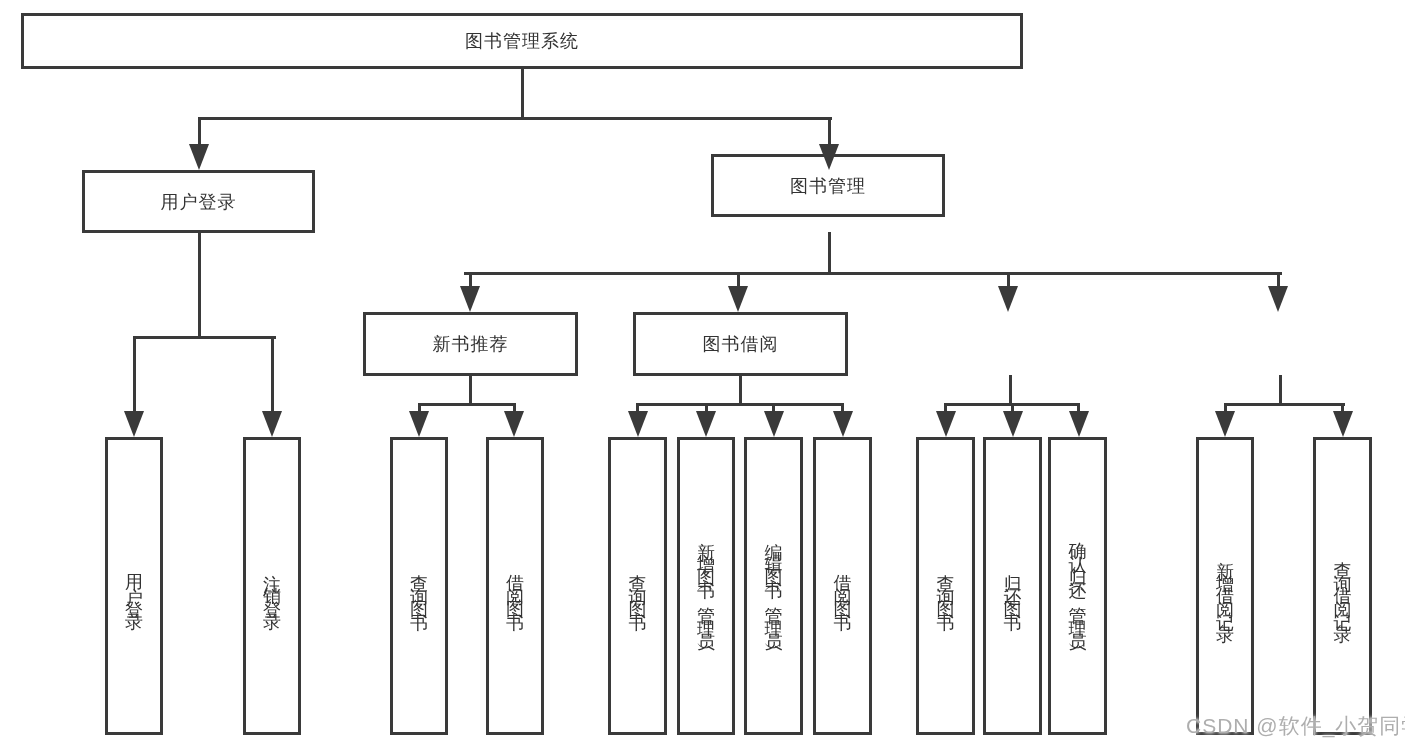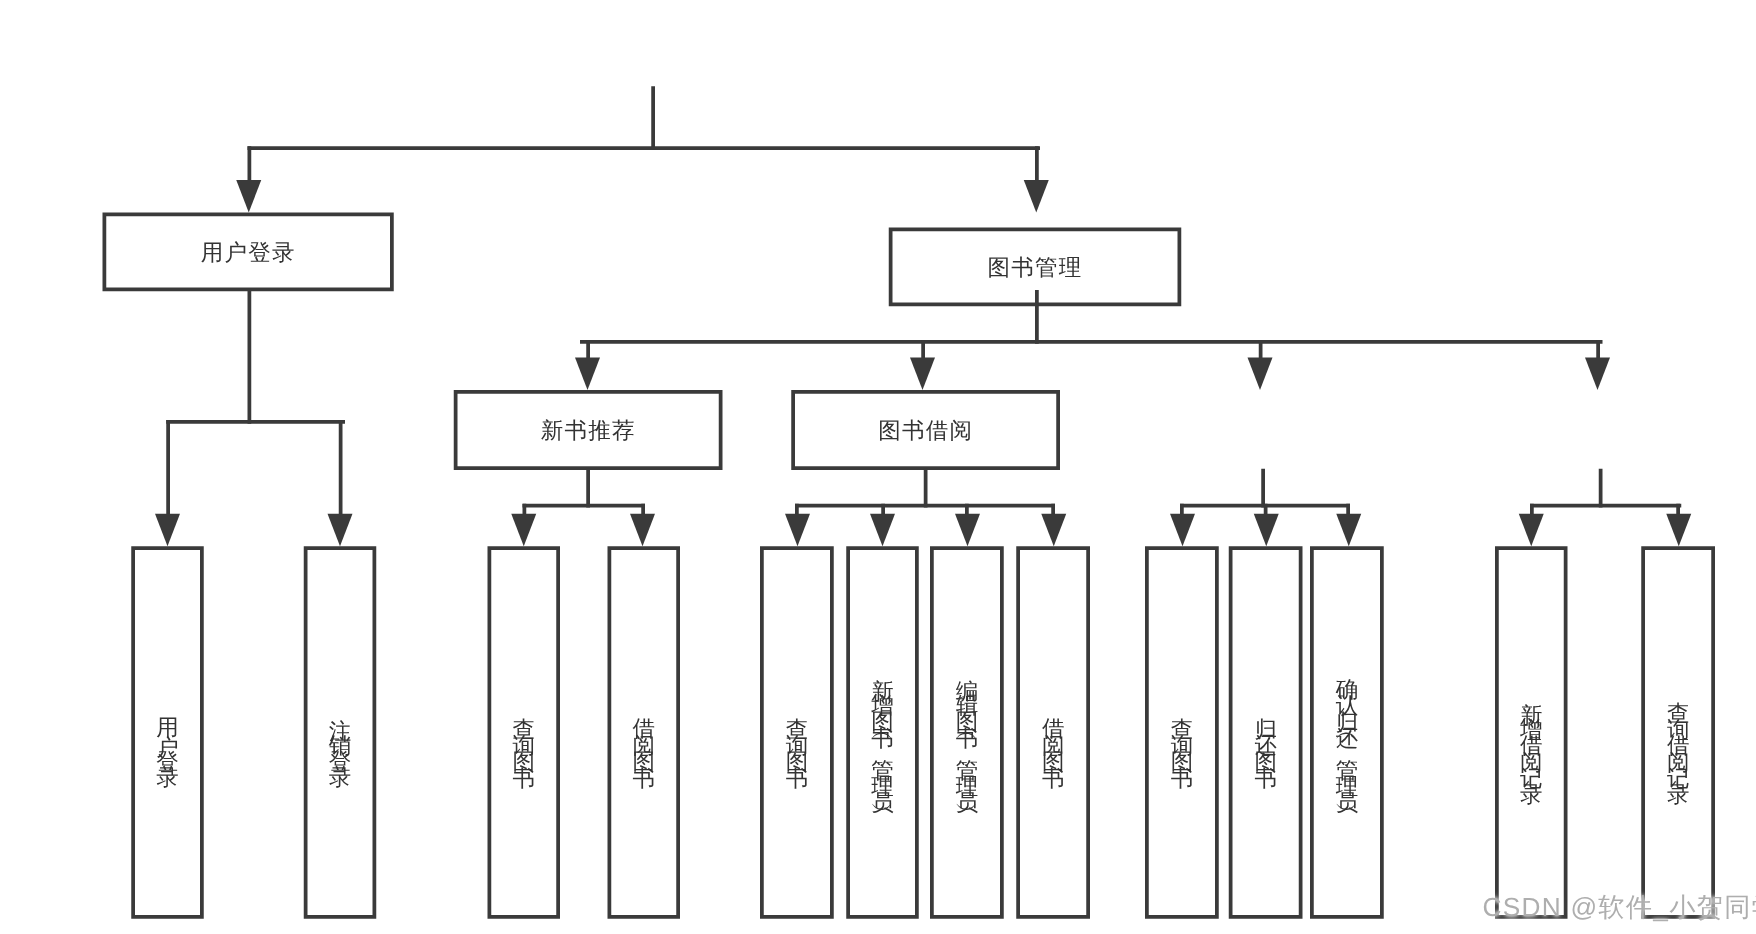--- a/index.html
+++ b/index.html
@@ -31,25 +31,28 @@
     position:absolute; left:1186px; top:712px; font-size:21px; letter-spacing:1px;
     color:#aeaeae; white-space:nowrap; z-index:10;
     text-shadow:0 0 3px #ffffff, 0 0 5px #ffffff;
   }
 </style>
 </head>
 <body>
 
 <div class="canvas">
 
+  <div class="box" style="left:21px; top:13px; width:1002px; height:56px;">
+    <span>图书管理系统</span>
+  </div>
 
   <div class="box" style="left:82px; top:170px; width:233px; height:63px;">
     <span>用户登录</span>
   </div>
-  <div class="box" style="left:711px; top:182px; width:234px; height:63px;">
+  <div class="box" style="left:711px; top:154px; width:234px; height:63px;">
     <span>图书管理</span>
   </div>
 
   <div class="box" style="left:363px; top:312px; width:215px; height:64px;">
     <span>新书推荐</span>
   </div>
   <div class="box" style="left:633px; top:312px; width:215px; height:64px;">
     <span>图书借阅</span>
   </div>
 

